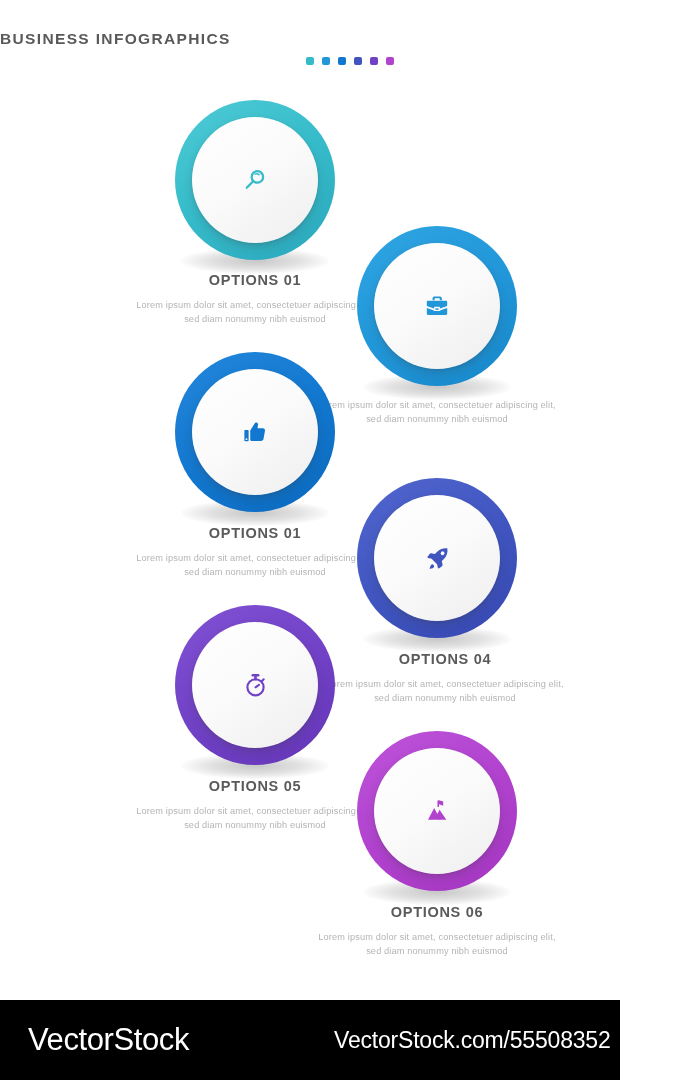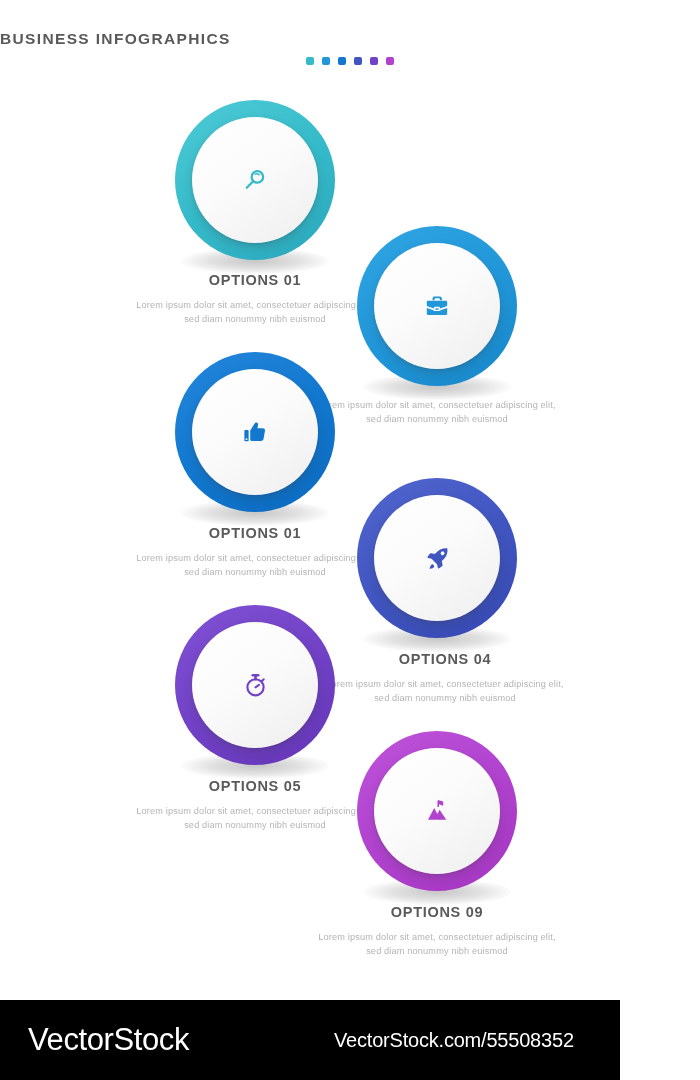--- a/index.html
+++ b/index.html
@@ -136,21 +136,21 @@
   }
   .footer-brand {
     color: #ffffff;
     font-size: 31px;
     font-weight: normal;
     letter-spacing: -0.4px;
     margin-left: 28px;
   }
   .footer-url {
     color: #ffffff;
-    font-size: 20px;
+    font-size: 23px;
     letter-spacing: -0.2px;
     margin-left: 145px;
   }
 </style>
 </head>
 <body>
 
 <div class="header">
   <div class="header-title">BUSINESS INFOGRAPHICS</div>
   <div class="dot-row">
@@ -268,21 +268,21 @@
           <div class="icon-holder">
             <svg width="28" height="28" viewBox="0 0 24 24" fill="#B042CE">
               <path d="M12.4 3.1v5.5h1.3V6.2l3.6 1.2V3.9l-3.6-1.2z"></path>
               <path d="M9.6 9.4L4.3 19.6h10.6z"></path>
               <path d="M14.2 10.9l-2.3 4.4 2.2 4.3h5.9z"></path>
             </svg>
           </div>
         </div>
       </div>
       <div class="text-block" style="left: 312px; top: 904px;">
-        <div class="opt-title">OPTIONS 09</div>
+        <div class="opt-title">OPTIONS 06</div>
         <div class="opt-body">Lorem ipsum dolor sit amet, consectetuer adipiscing elit, sed diam nonummy nibh euismod</div>
       </div>
     </div>
   </div>
 
 <div class="footer">
   <div class="footer-brand">VectorStock</div>
   <div class="footer-url">VectorStock.com/55508352</div>
 </div>
 

